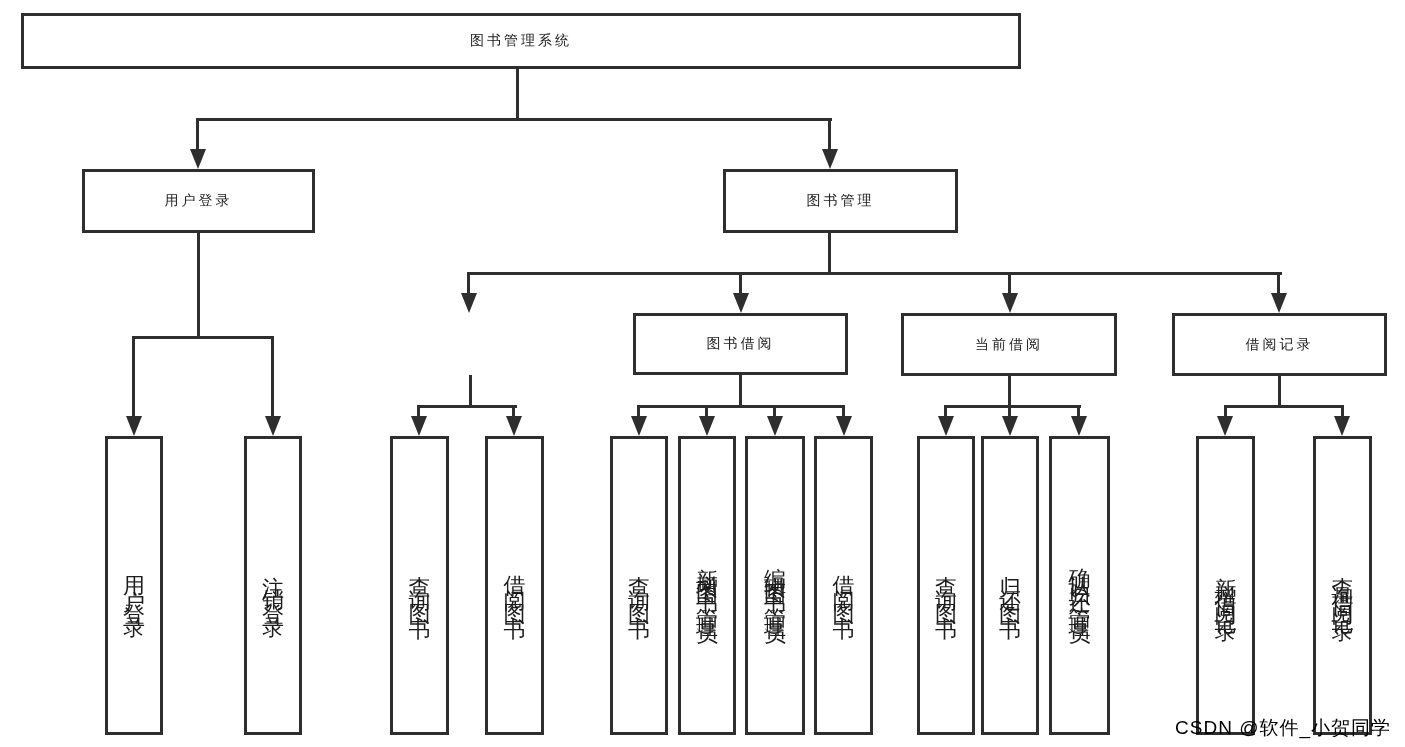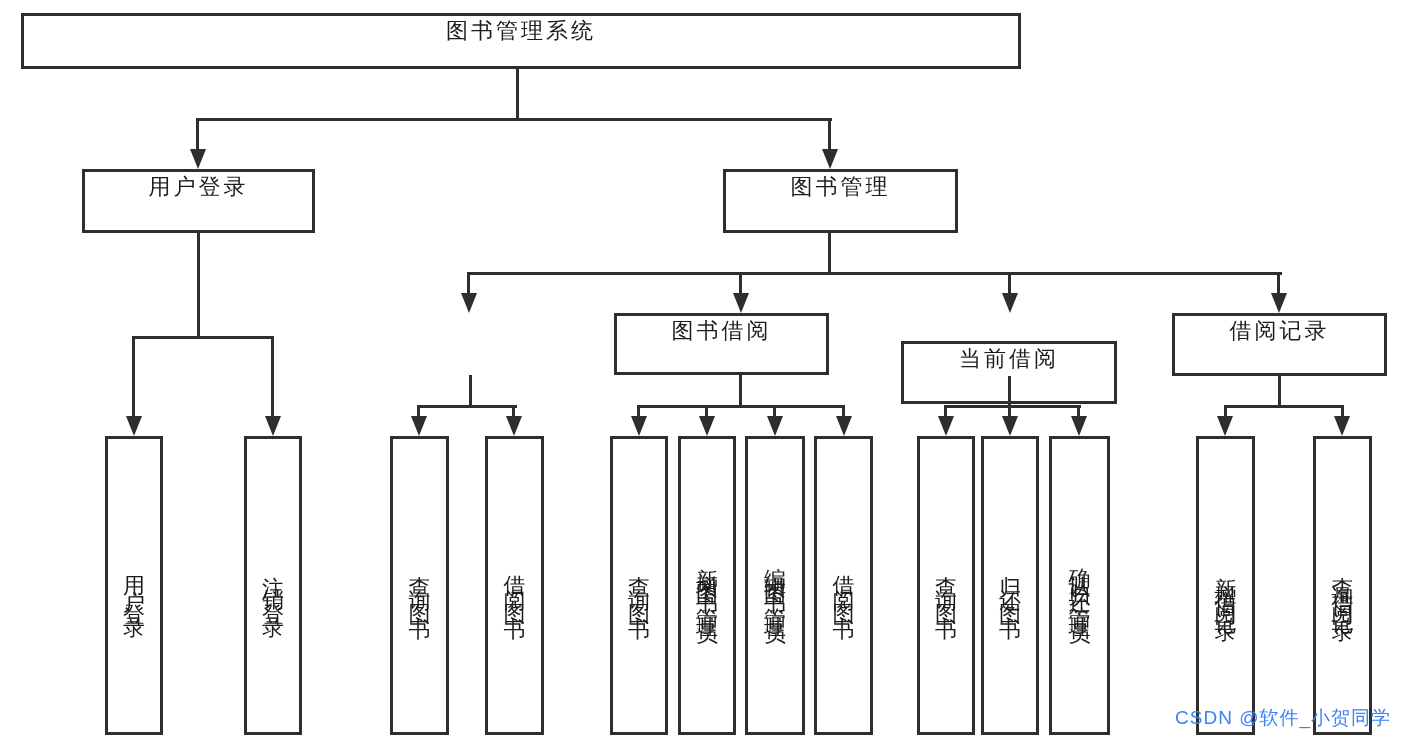--- a/index.html
+++ b/index.html
@@ -10,22 +10,23 @@
     font-family:"Liberation Sans", sans-serif;
     overflow:hidden;
     color:#1c1c1c;
   }
   .box{
     position:absolute;
     box-sizing:border-box;
     border:3px solid #2e2e2e;
     background:#ffffff;
     display:flex;
+    align-items:center;
     justify-content:center;
-    font-size:22px;
+    font-size:14px;
     letter-spacing:3px;
     color:#1c1c1c;
     white-space:nowrap;
   }
   .vbox{
     position:absolute;
     box-sizing:border-box;
     border:3px solid #2e2e2e;
     background:#ffffff;
     display:flex;
@@ -45,24 +46,24 @@
   .hline{position:absolute;height:3px;background:#2e2e2e;}
   .vline{position:absolute;width:3px;background:#2e2e2e;}
   .arrow{
     position:absolute;width:0;height:0;
     border-left:8px solid transparent;
     border-right:8px solid transparent;
     border-top:20px solid #2e2e2e;
   }
   .watermark{
     position:absolute;
-    right:14px;bottom:16px;
+    right:14px;bottom:6px;
     font-size:19px;
     letter-spacing:1px;
-    color:#3b82f6;
+    color:#000000;
   }
 </style>
 </head>
 <body>
 
 <div id="canvas">
 
   <div class="box" style="left:21px;top:13px;width:1000px;height:56px;">
     <span>图书管理系统</span>
   </div>
@@ -92,24 +93,24 @@
   <div class="hline" style="left:467px;top:272px;width:815px;"></div>
   <div class="vline" style="left:467px;top:272px;height:23px;"></div>
   <div class="arrow" style="left:461px;top:293px;"></div>
   <div class="vline" style="left:739px;top:272px;height:23px;"></div>
   <div class="arrow" style="left:733px;top:293px;"></div>
   <div class="vline" style="left:1008px;top:272px;height:23px;"></div>
   <div class="arrow" style="left:1002px;top:293px;"></div>
   <div class="vline" style="left:1277px;top:272px;height:23px;"></div>
   <div class="arrow" style="left:1271px;top:293px;"></div>
 
-  <div class="box" style="left:614px;top:313px;width:215px;height:62px;">
+  <div class="box" style="left:633px;top:313px;width:215px;height:62px;">
     <span>图书借阅</span>
   </div>
-  <div class="box" style="left:901px;top:313px;width:216px;height:63px;margin-top:28px;">
+  <div class="box" style="left:901px;top:313px;width:216px;height:63px;">
     <span>当前借阅</span>
   </div>
   <div class="box" style="left:1172px;top:313px;width:215px;height:63px;">
     <span>借阅记录</span>
   </div>
 
   <div class="vline" style="left:469px;top:375px;height:33px;"></div>
   <div class="hline" style="left:417px;top:405px;width:100px;"></div>
   <div class="vline" style="left:417px;top:405px;height:13px;"></div>
   <div class="arrow" style="left:411px;top:416px;"></div>

